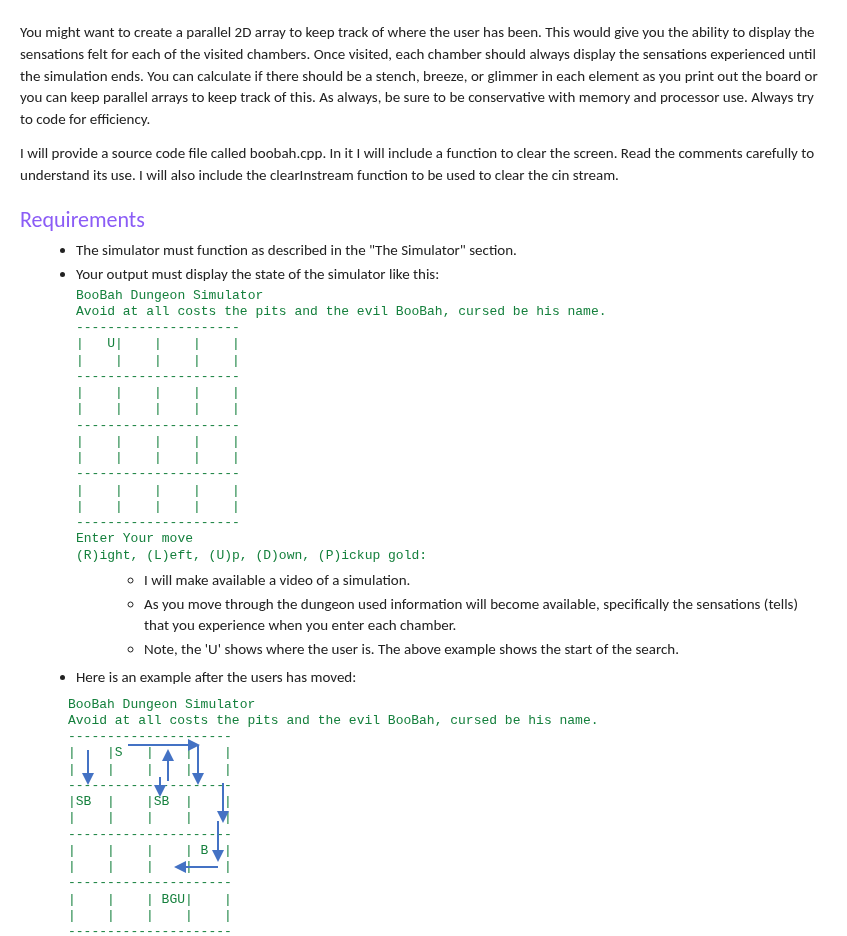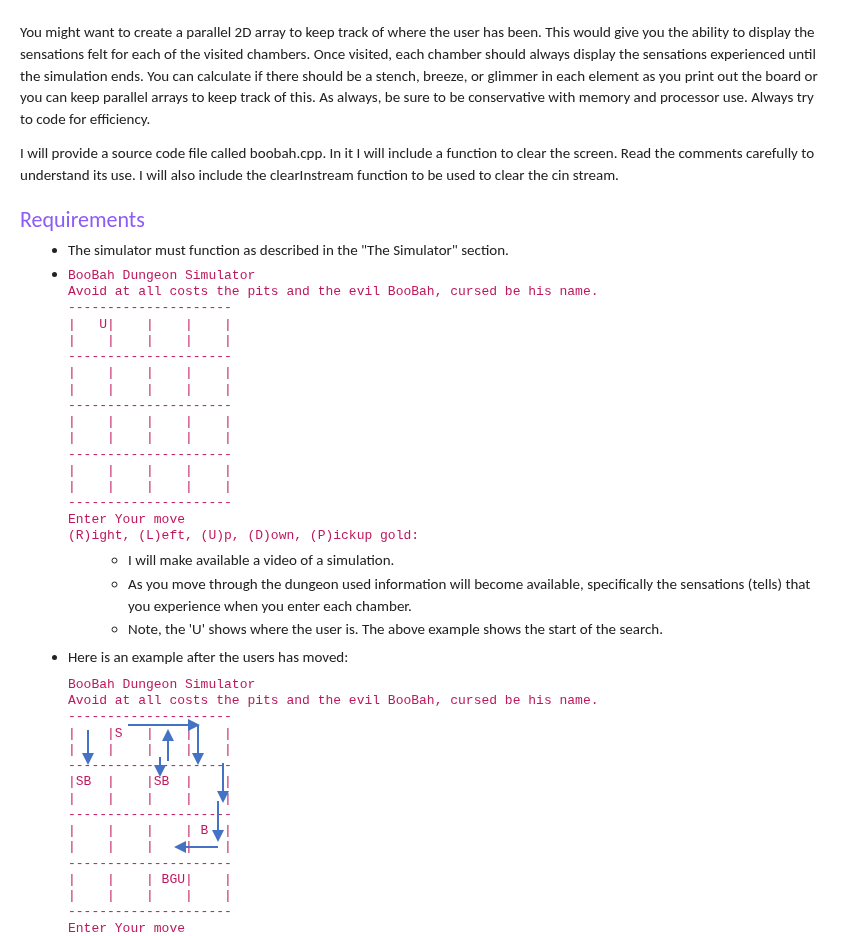--- a/index.html
+++ b/index.html
@@ -13,44 +13,45 @@
   }
   p { margin: 4px 0 12px 0; }
   h2 {
     color: #8b5cf6;
     font-weight: 400;
     font-size: 22px;
     margin: 18px 0 4px 0;
   }
   ul { margin: 0 0 6px 0; padding-left: 44px; }
   ul ul { list-style-type: circle; padding-left: 56px; }
-  li { margin: 2px 4px; }
+  li { margin: 2px 12px; }
   pre {
     font-family: "Courier New", monospace;
     font-size: 13px;
-    color: #be185d;
+    color: #15803d;
     margin: 2px 0 6px 0;
     line-height: 1.25;
     white-space: pre;
   }
   .indent-block { margin-left: 48px; }
   svg.arrows { position:absolute; left:0; top:0; pointer-events:none; }
   .board-wrap { position:relative; display:inline-block; }
 </style>
 </head>
 <body>
 
 <p>You might want to create a parallel 2D array to keep track of where the user has been. This would give you the ability to display the sensations felt for each of the visited chambers. Once visited, each chamber should always display the sensations experienced until the simulation ends. You can calculate if there should be a stench, breeze, or glimmer in each element as you print out the board or you can keep parallel arrays to keep track of this. As always, be sure to be conservative with memory and processor use. Always try to code for efficiency.</p>
 <p>I will provide a source code file called boobah.cpp. In it I will include a function to clear the screen. Read the comments carefully to understand its use. I will also include the clearInstream function to be used to clear the cin stream.</p>
 
 <h2>Requirements</h2>
 
 <ul>
   <li>The simulator must function as described in the "The Simulator" section.</li>
   <li>
+    <span>Your output must display the state of the simulator like this:</span>
     <pre>BooBah Dungeon Simulator
 Avoid at all costs the pits and the evil BooBah, cursed be his name.
 ---------------------
 |   U|    |    |    |
 |    |    |    |    |
 ---------------------
 |    |    |    |    |
 |    |    |    |    |
 ---------------------
 |    |    |    |    |

